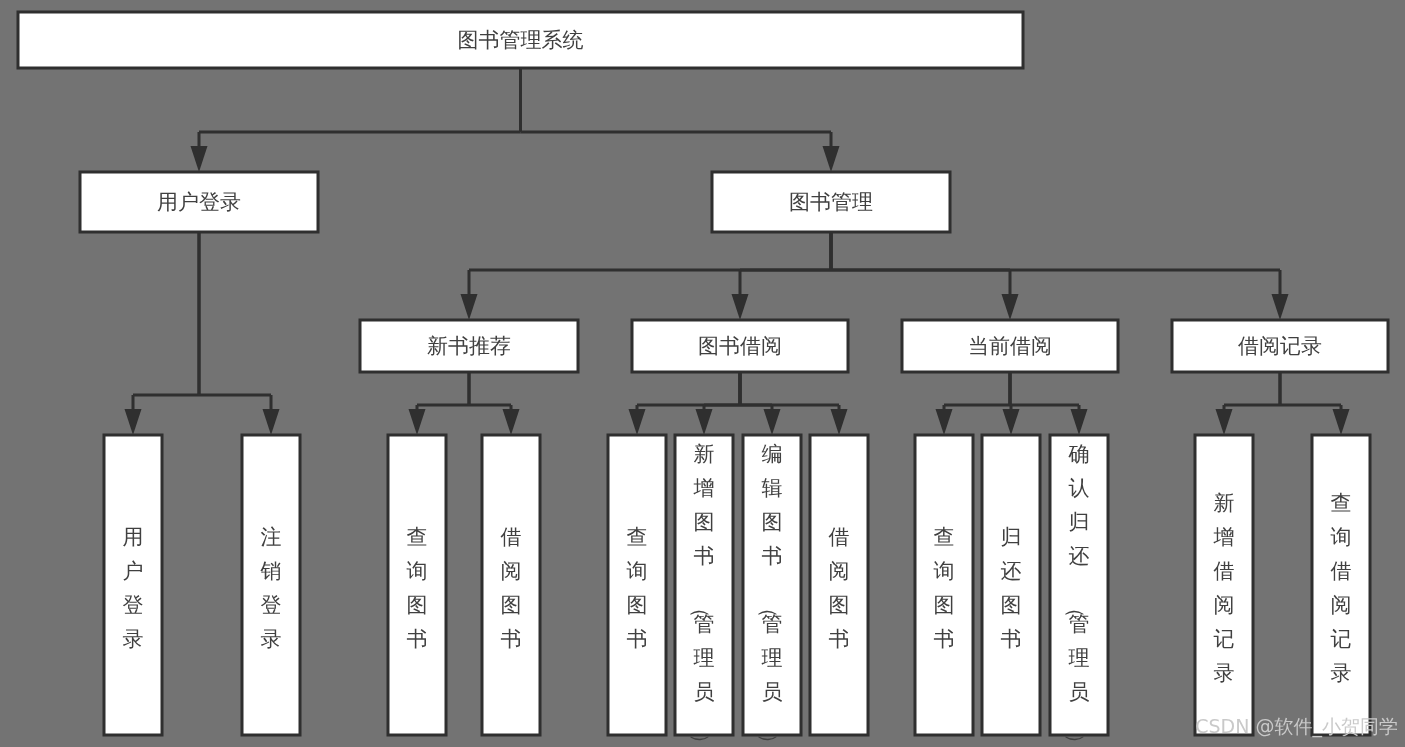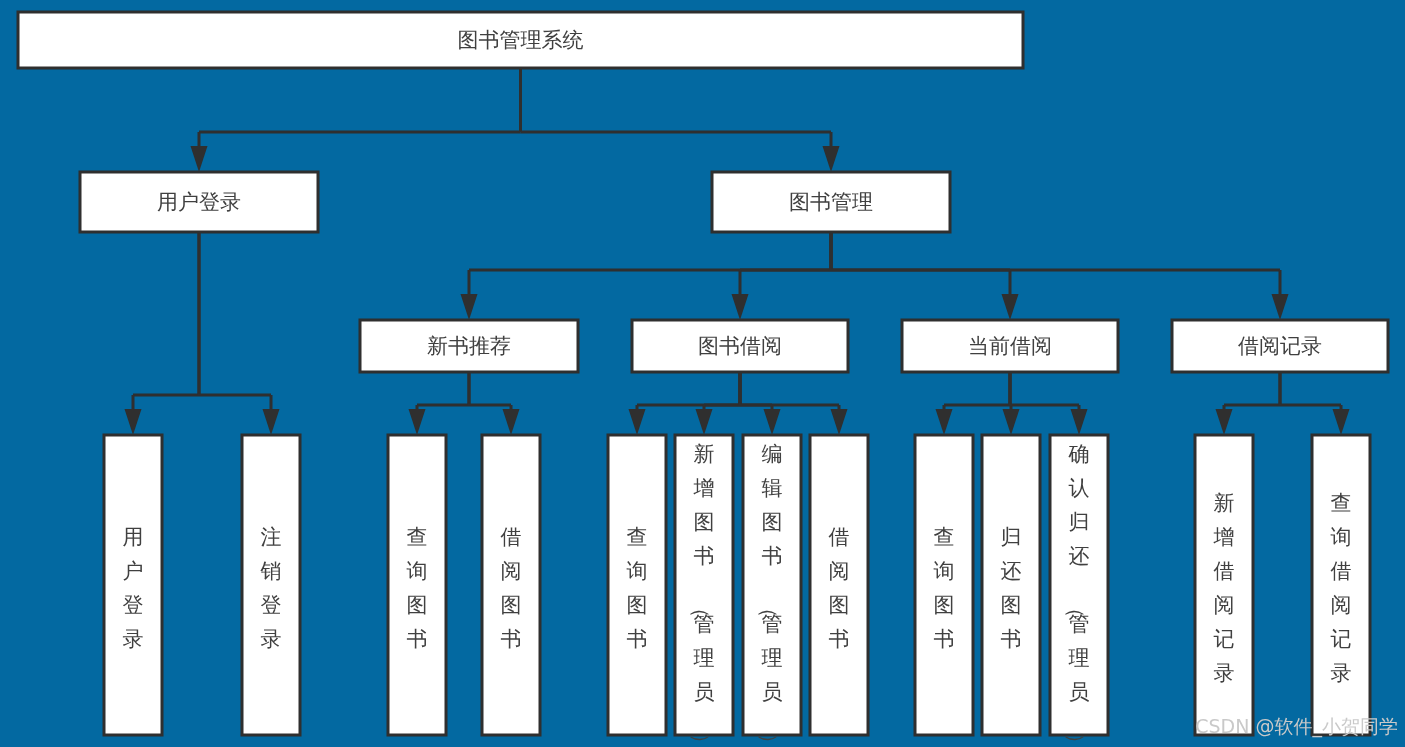--- a/index.html
+++ b/index.html
@@ -11,21 +11,21 @@
   body {
     width: 1405px;
     height: 747px;
     font-family: "DejaVu Sans", "Liberation Sans", sans-serif;
     overflow: hidden;
   }
   #diagram-root {
     position: relative;
     width: 1405px;
     height: 747px;
-    background: #0369a1;
+    background: #737373;
   }
   svg.diagram-canvas {
     position: absolute;
     inset: 0;
     width: 1405px;
     height: 747px;
     display: block;
   }
   .node-box {
     fill: #ffffff;

